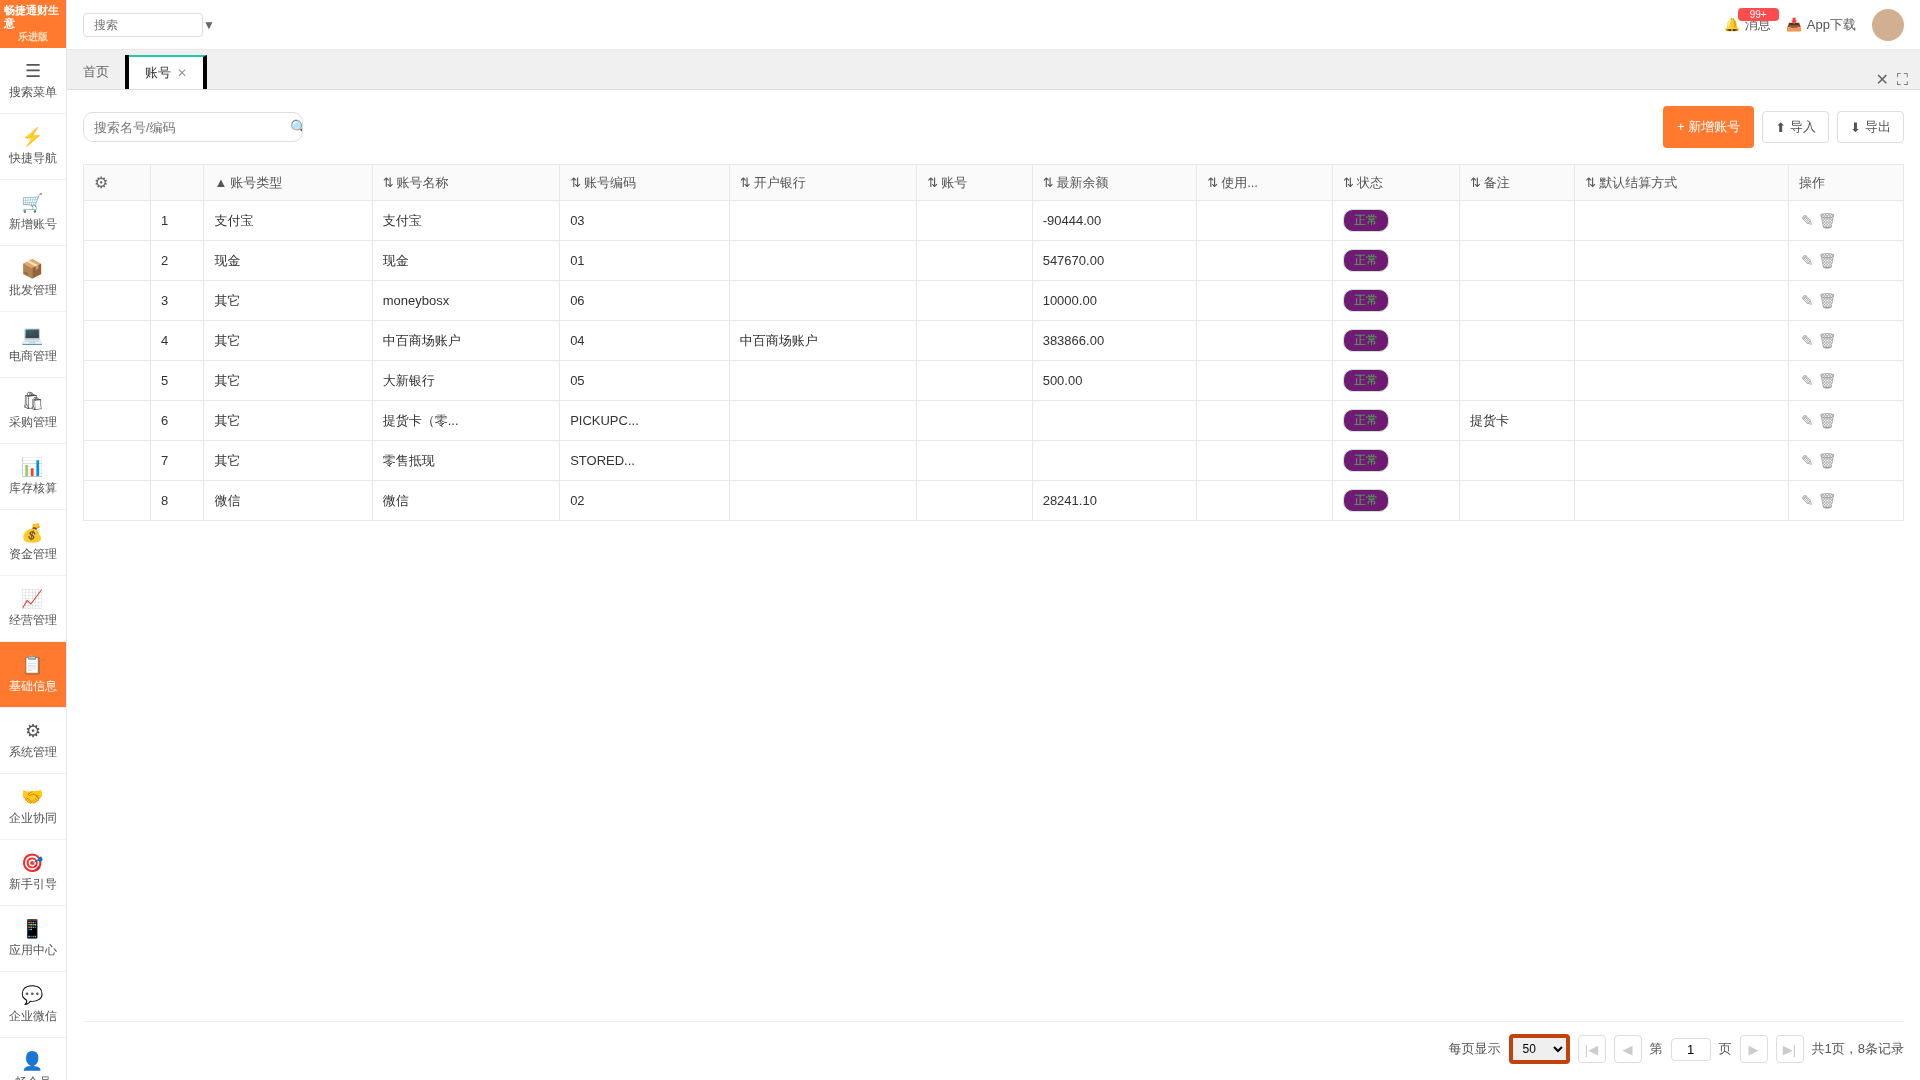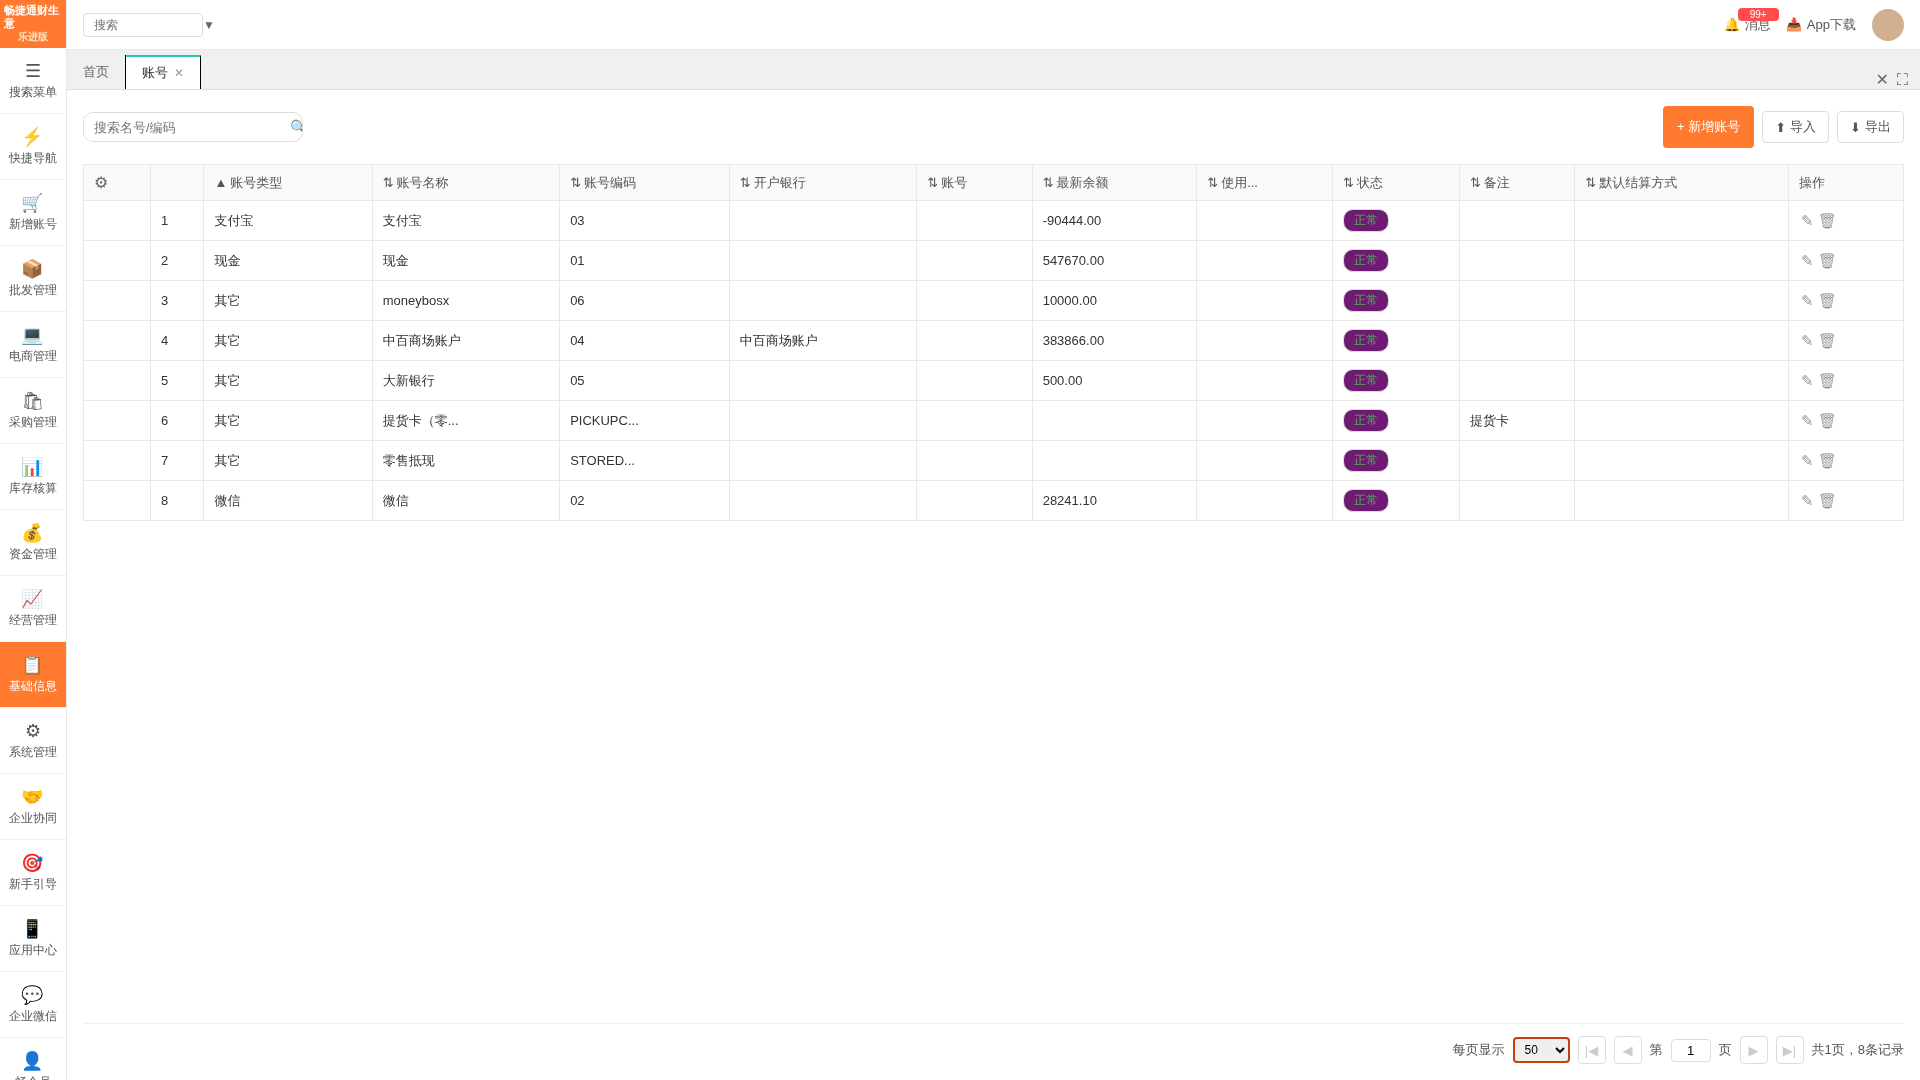--- a/index.html
+++ b/index.html
@@ -96,21 +96,21 @@
       flex-shrink: 0;
       border-bottom: 1px solid #ddd;
     }
     .tab {
       height: 34px;
       display: flex;
       align-items: center;
       padding: 0 16px;
       cursor: pointer;
       font-size: 13px;
-      border-right: 1px solid #000000;
+      border-right: 4px solid #000000;
       background: #f0f0f0;
       color: #666;
       gap: 6px;
     }
     .tab.active {
       background: #fff;
       color: #333;
       border-top: 2px solid #26c6b0;
       border-bottom: none;
     }
@@ -192,21 +192,21 @@
       padding-top: 12px;
       display: flex;
       align-items: center;
       justify-content: flex-end;
       gap: 8px;
       font-size: 13px;
       color: #555;
       border-top: 1px solid #f0f0f0;
     }
     .page-size-select {
-      border: 2px solid #c2410c; border-radius: 4px; padding: 3px 6px; font-size: 12px;
+      border: 4px solid #c2410c; border-radius: 4px; padding: 3px 6px; font-size: 12px;
     }
     .page-btn {
       width: 28px; height: 28px; border: 1px solid #ddd; background: #fff;
       border-radius: 4px; cursor: pointer; display: flex; align-items: center; justify-content: center; font-size: 13px;
     }
     .page-btn.disabled { color: #ccc; cursor: default; }
     .page-input {
       width: 40px; border: 1px solid #ddd; border-radius: 4px;
       padding: 3px 6px; text-align: center; font-size: 13px;
     }

